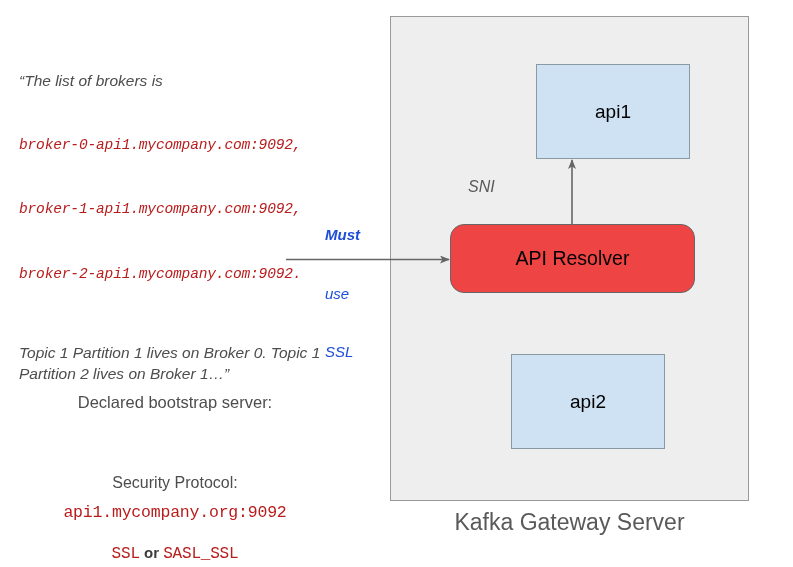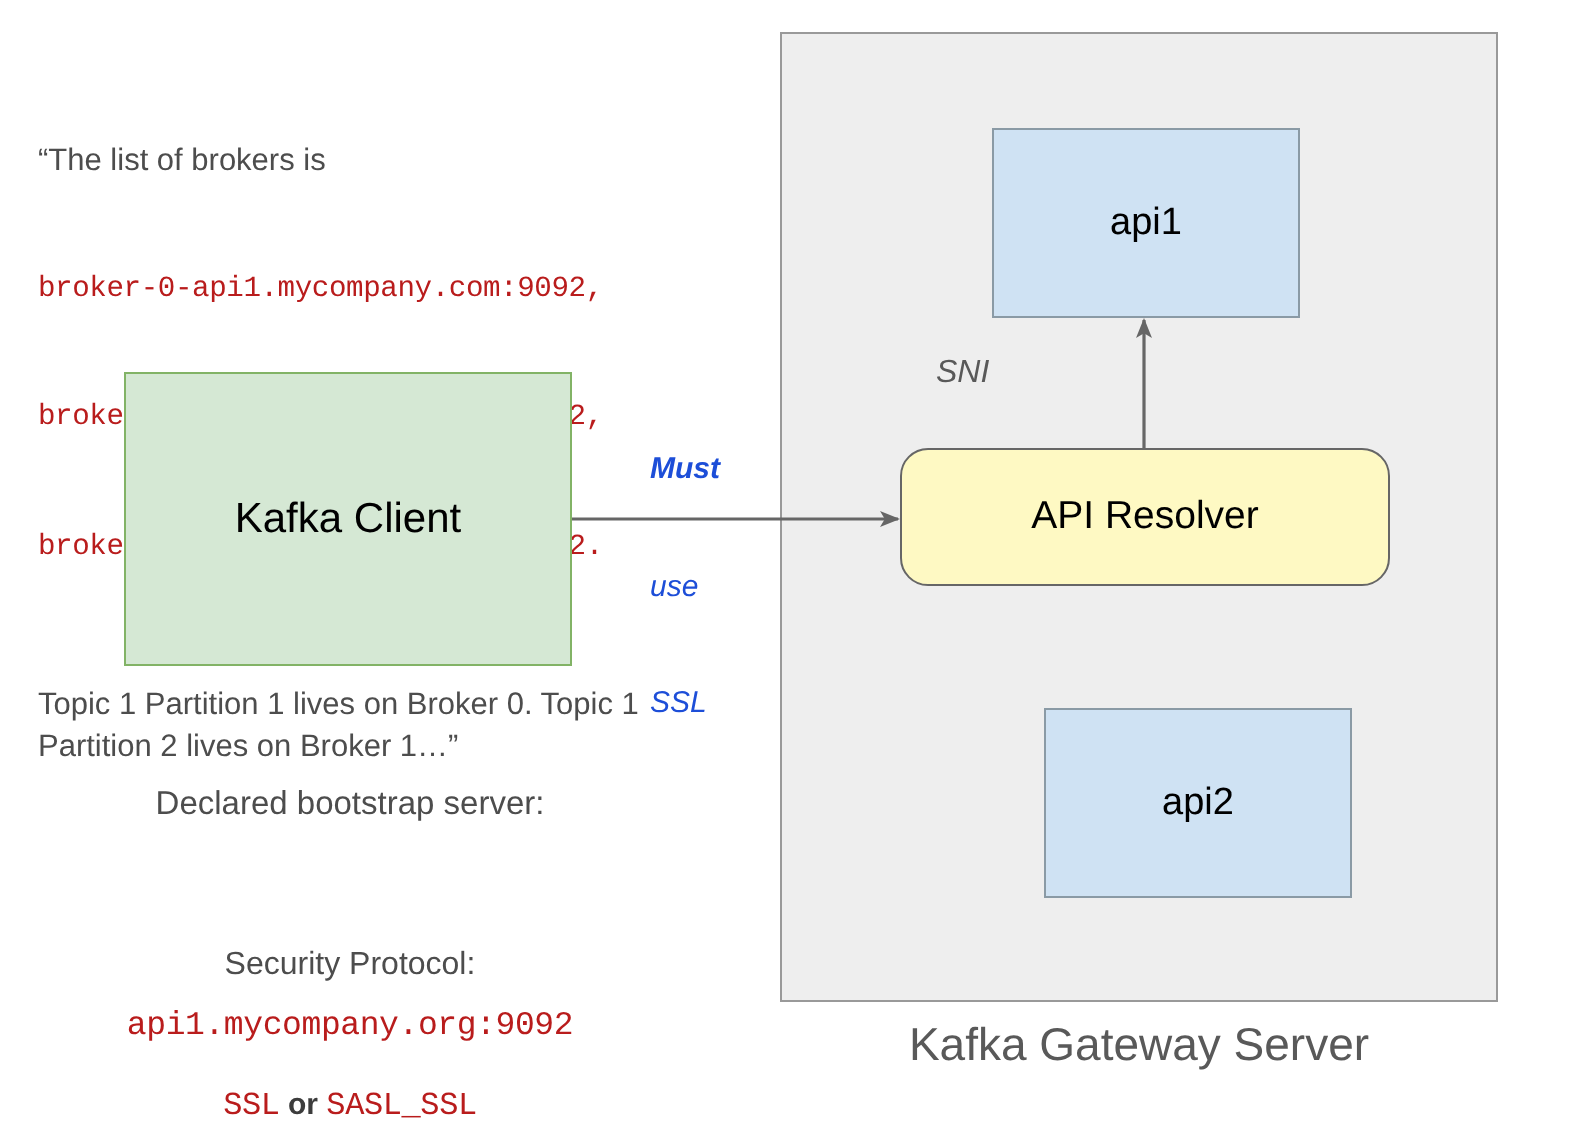--- a/index.html
+++ b/index.html
@@ -33,20 +33,21 @@
   }
 
   
   #quote-block {
     left: 19px;
     top: 27px;
     width: 360px;
     font-size: 15.5px;
     line-height: 21.5px;
     color: #4d4d4d;
+    font-style: italic;
   }
   #quote-block .mono {
     font-size: 14.6px;
     line-height: 21.5px;
     display: block;
   }
   #quote-lead { display: block; }
   #quote-para2 {
     display: block;
     margin-top: 14px;
@@ -153,32 +154,33 @@
   .api-box {
     position: absolute;
     background: #cfe2f3;
     border: 1.8px solid #8a9aa5;
     box-sizing: border-box;
     display: flex;
     align-items: center;
     justify-content: center;
     font-size: 19px;
     color: #000000;
+    margin-left: 40px;
   }
   #api1-box { left: 496px; top: 64px; width: 154px; height: 95px; }
-  #api2-box { left: 522px; top: 354px; width: 154px; height: 95px; }
+  #api2-box { left: 471px; top: 354px; width: 154px; height: 95px; }
 
   
   #api-resolver-box {
     position: absolute;
     left: 450px;
     top: 224px;
     width: 245px;
     height: 69px;
-    background: #fef9c3;
+    background: #ef4444;
     border: 1.4px solid #666666;
     border-radius: 14px;
     box-sizing: border-box;
     display: flex;
     align-items: center;
     justify-content: center;
     font-size: 19.5px;
     color: #000000;
   }
 
@@ -208,23 +210,20 @@
 
   <div class="txt" id="quote-block">
     <span id="quote-lead">“The list of brokers is</span>
     <span class="mono">broker-0-api1.mycompany.com:9092,</span>
     <span class="mono">broker-1-api1.mycompany.com:9092,</span>
     <span class="mono">broker-2-api1.mycompany.com:9092.</span>
     <span id="quote-para2">Topic 1 Partition 1 lives on Broker 0. Topic 1
 Partition 2 lives on Broker 1…”</span>
   </div>
 
-  <div id="kafka-client-box">
-    <span id="kafka-client-label">Kafka Client</span>
-  </div>
 
   <div class="txt" id="must-use-ssl">
     <span class="strong">Must</span>
     <span class="lite">use</span>
     <span class="lite">SSL</span>
   </div>
 
   <div class="txt" id="declared-block">
     <span id="declared-label">Declared bootstrap server:</span>
     <span class="mono">api1.mycompany.org:9092</span>

